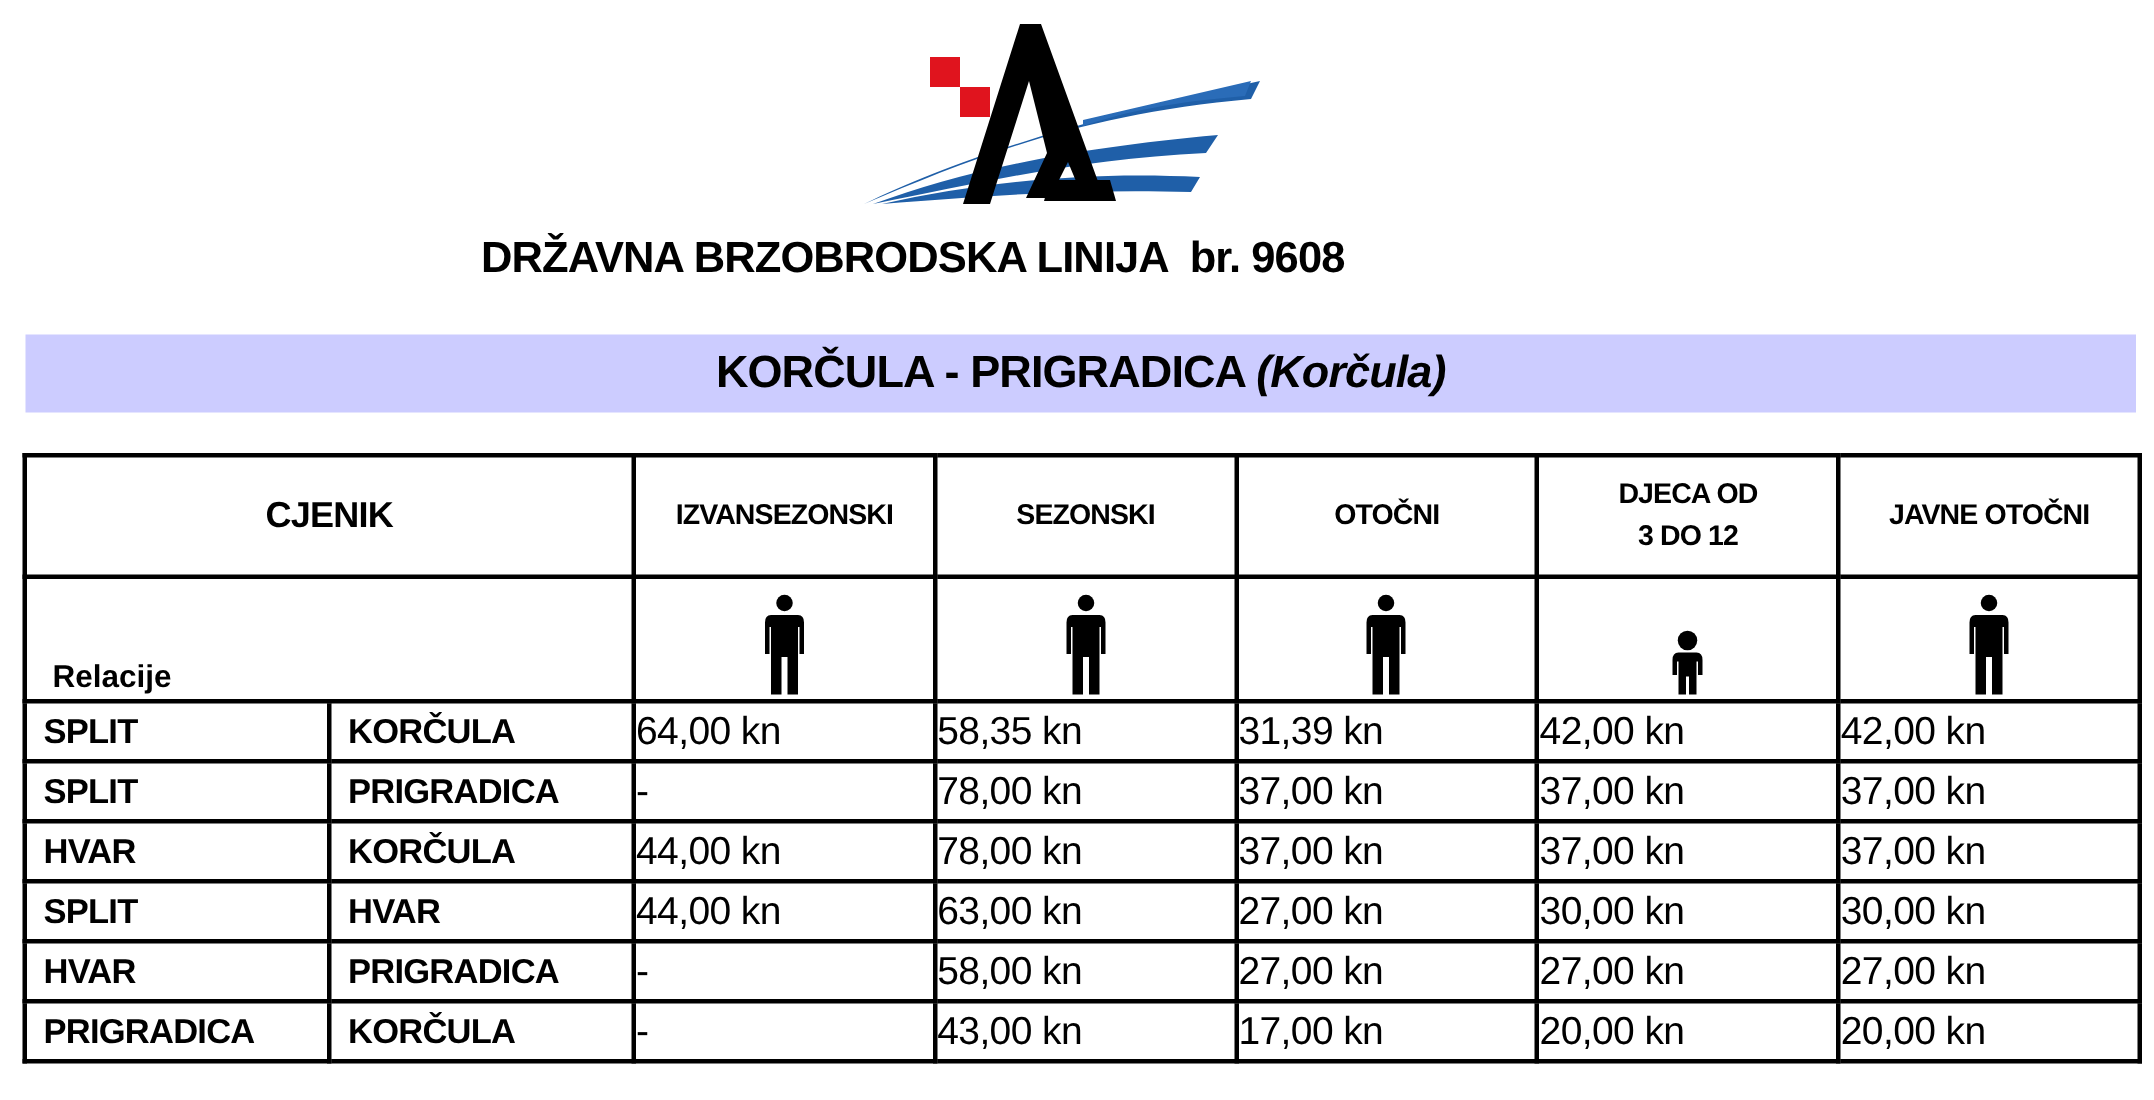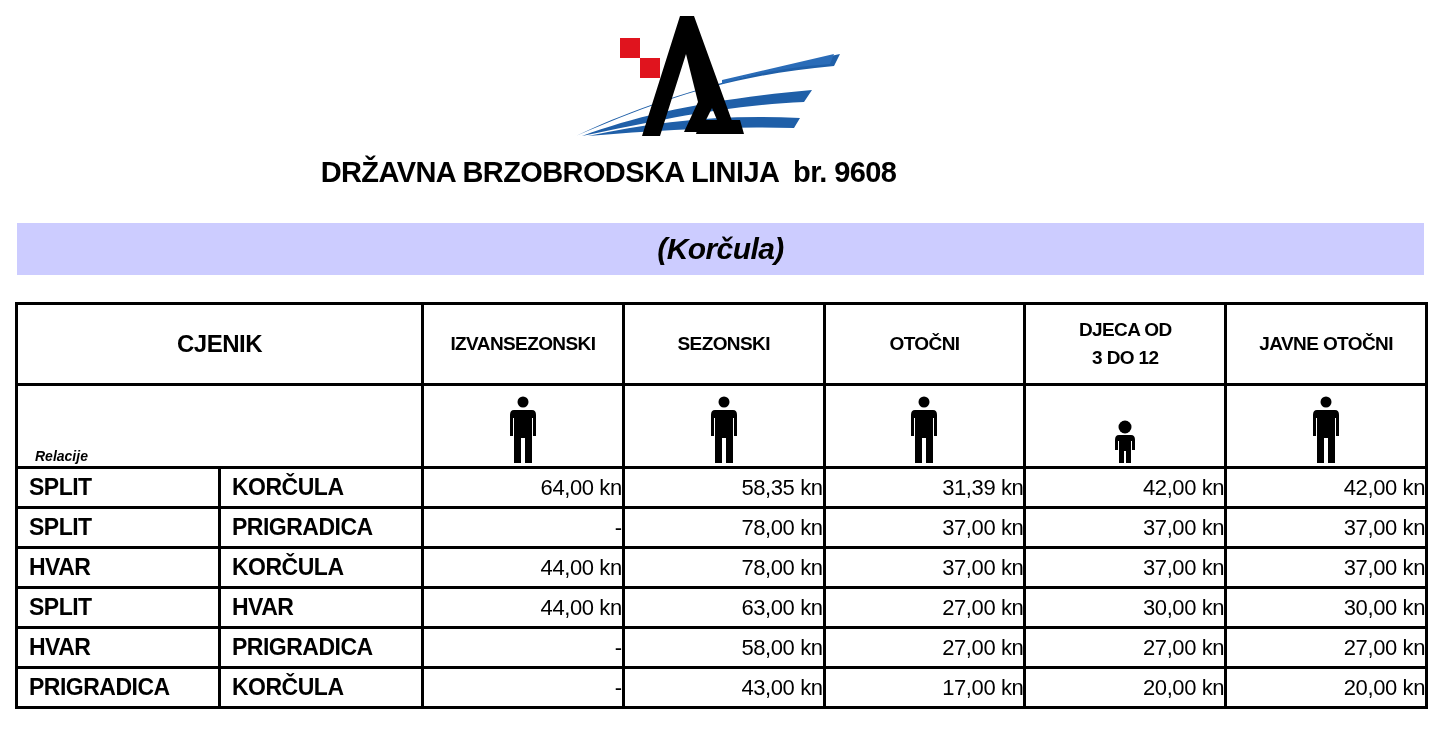--- a/index.html
+++ b/index.html
@@ -79,42 +79,41 @@
   }
   .colhead {
     text-align: center;
     font-size: 19px;
     font-weight: bold;
     letter-spacing: -0.6px;
     line-height: 28px;
   }
   .relacije {
     vertical-align: bottom !important;
-    font-size: 14px;
-    font-weight: bold;
-    font-style: italic;
+    font-size: 21px;
+    font-weight: bold;
     padding-left: 17px !important;
     padding-bottom: 2px !important;
     margin-top: 41px;
   }
   .icon-cell {
     text-align: center;
     vertical-align: bottom !important;
   }
   .icon-cell svg { display: block; margin: 0 auto 2px auto; }
 
   .place {
     font-size: 23px;
     font-weight: bold;
     padding-left: 11px !important;
     letter-spacing: -0.5px;
   }
   .price-cell {
-    text-align: right;
-    font-size: 22px;
+    text-align: left;
+    font-size: 26px;
     letter-spacing: -0.4px;
   }
 </style>
 </head>
 <body>
 
 <svg class="logo" viewBox="0 0 272 124" xmlns="http://www.w3.org/2000/svg">
 
   <rect x="48" y="24" width="20" height="20" fill="#e0141e"></rect>
   <rect x="68" y="44" width="20" height="20" fill="#e0141e"></rect>
@@ -124,21 +123,21 @@
   <path d="M16 122 C 80 108, 150 100, 228 104 L 222 114 C 150 112, 90 116, 16 122 Z" fill="#1f5fa8"></path>
   <path d="M150 66 L 262 40 L 258 50 C 210 54, 180 60, 150 70 Z" fill="#2a6cb8"></path>
 
   <path d="M70 122 L 108 2 L 122 2 L 164 118 L 150 118 L 140 94 L 128 118 L 112 118 L 126 88 L 114 40 L 88 122 Z" fill="#000"></path>
   <path d="M128 106 L 168 106 L 172 120 L 124 120 Z" fill="#000"></path>
 </svg>
 
 <div class="main-title">DRŽAVNA BRZOBRODSKA LINIJA  br. 9608</div>
 
 <div class="banner">
-  <i>(Korčula)</i>
+  <span>KORČULA - PRIGRADICA </span><i>(Korčula)</i>
 </div>
 
 <table class="price">
   <colgroup>
     <col class="col-from">
       <col class="col-to">
     <col class="col-p">
       <col class="col-p">
       <col class="col-p">
       <col class="col-p">

